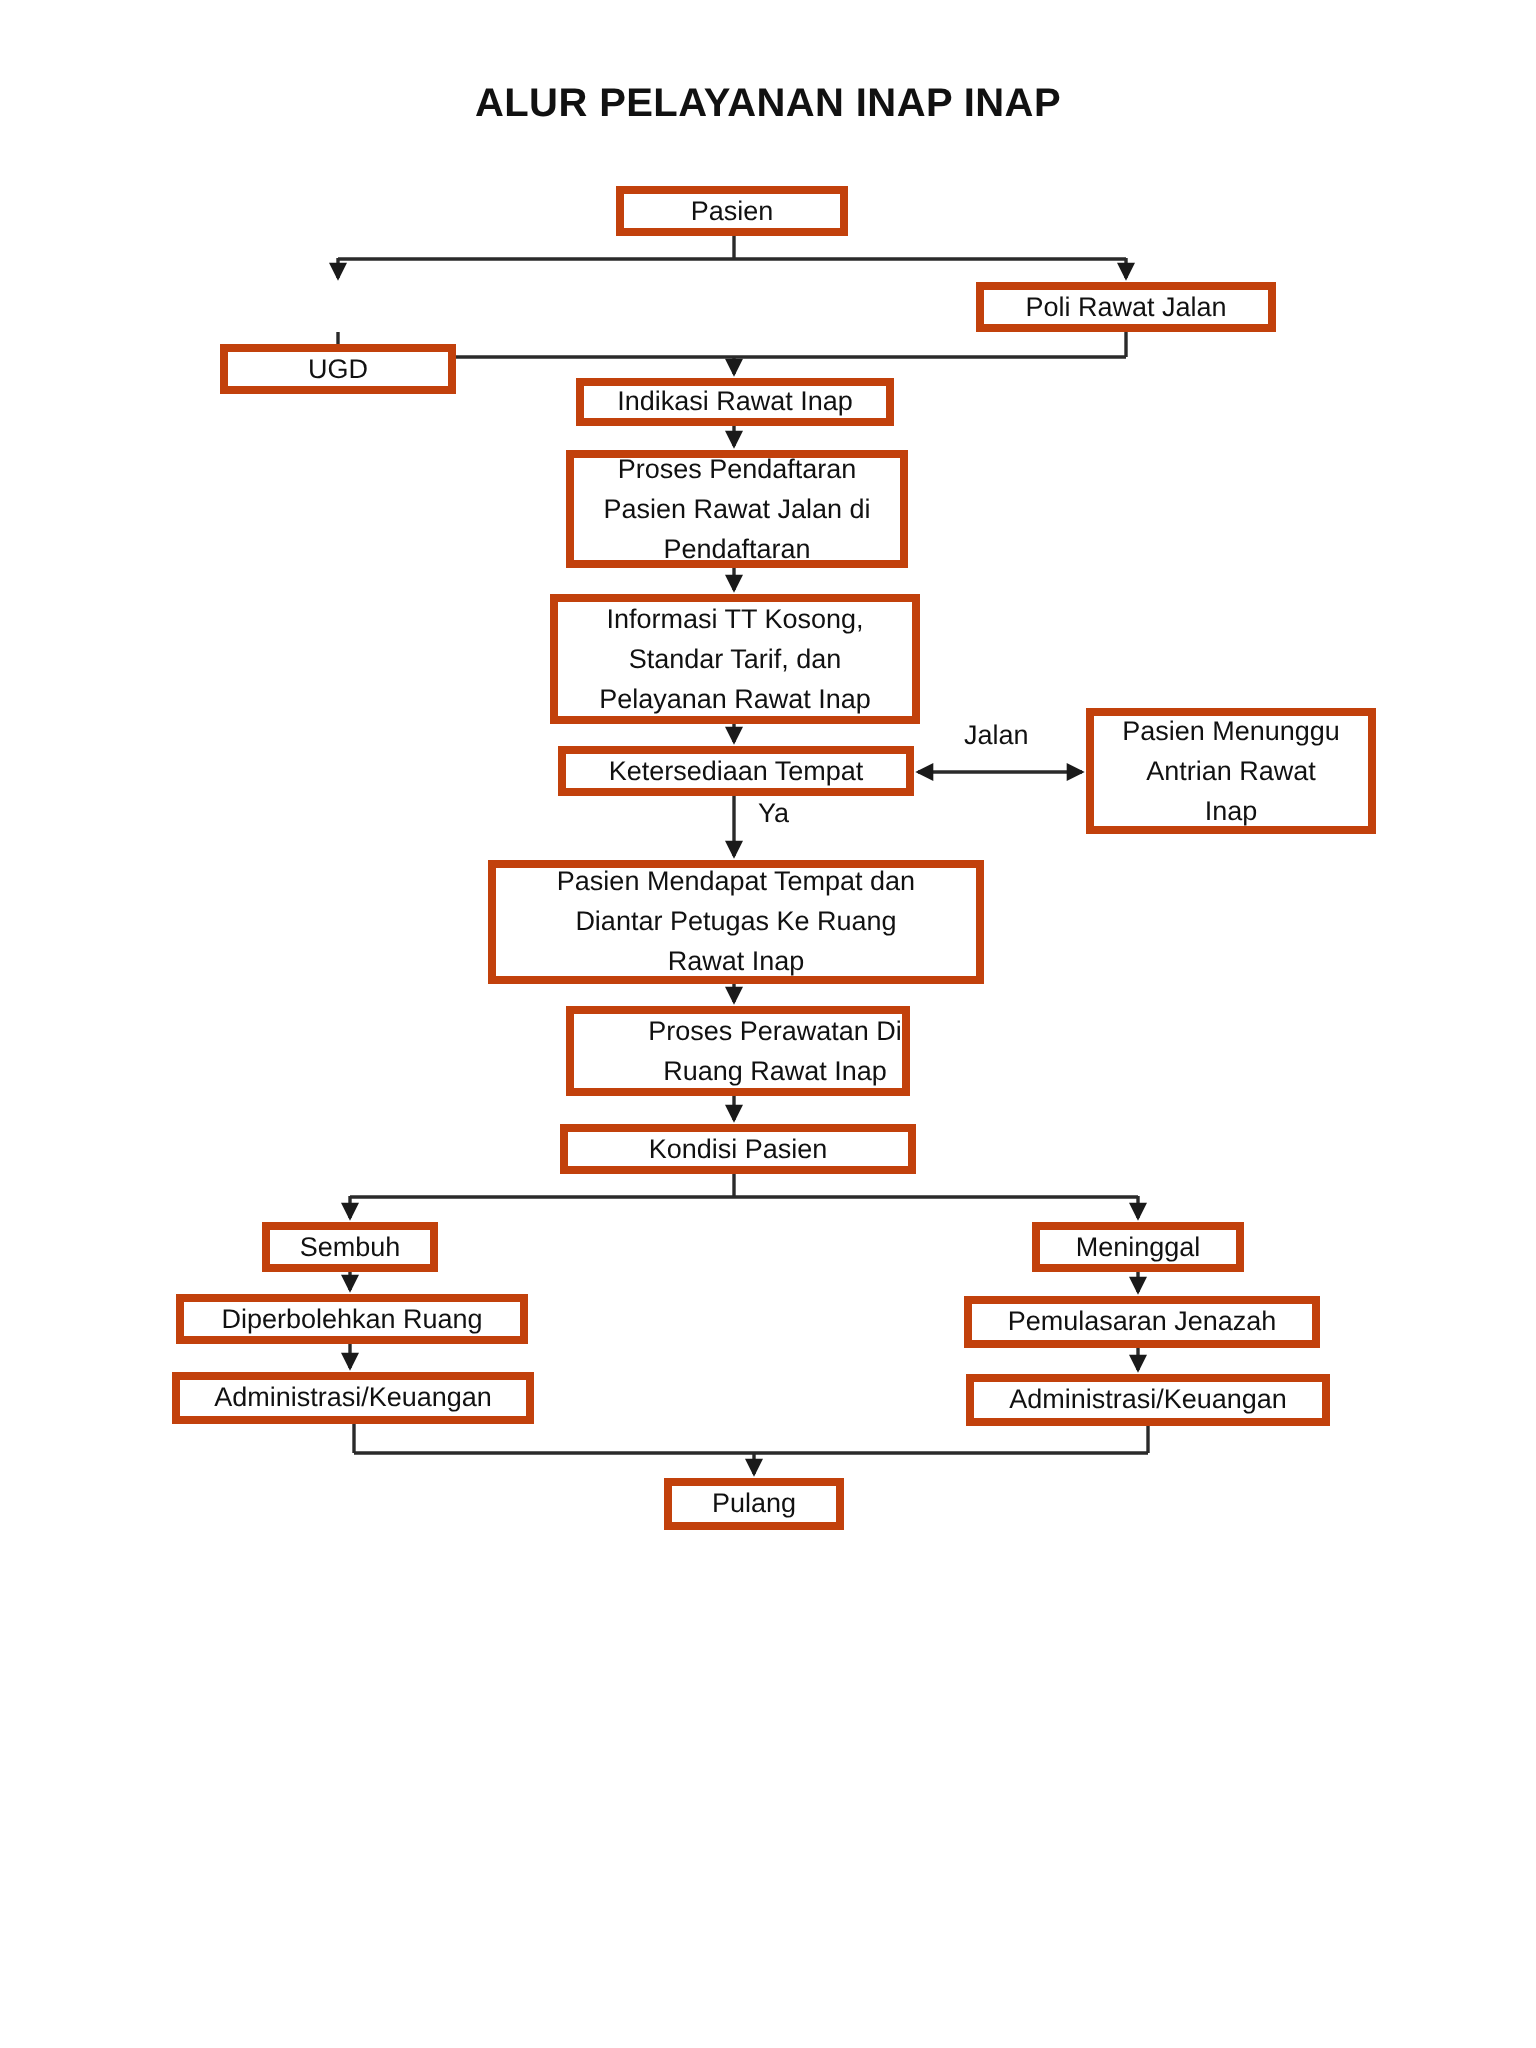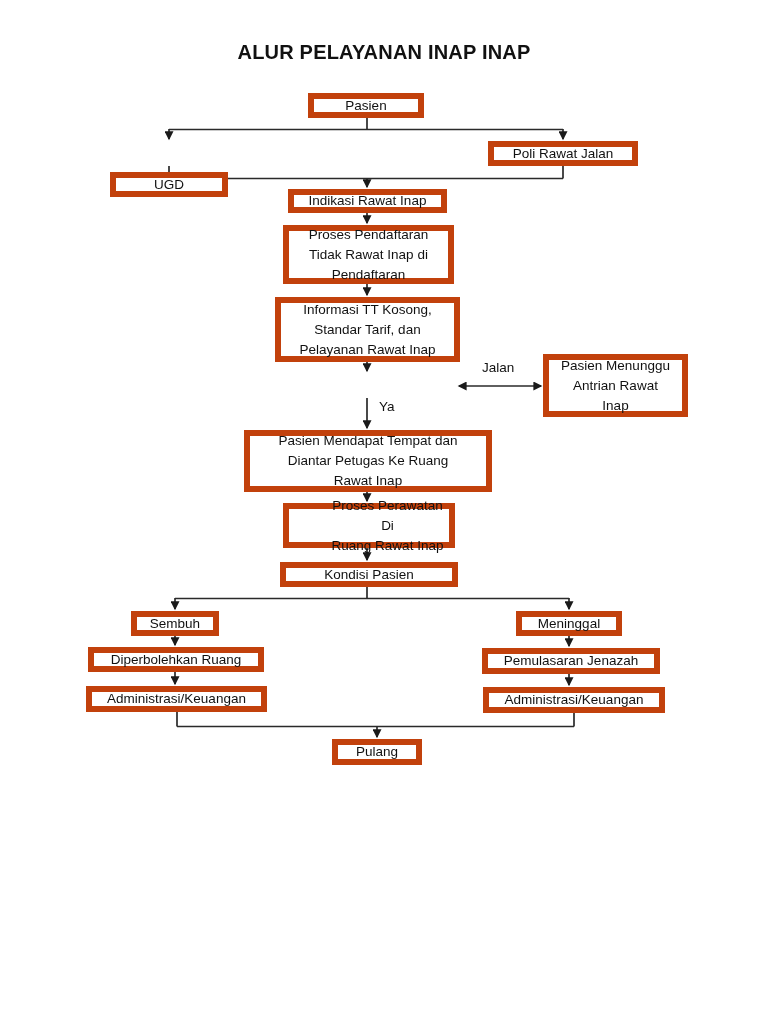--- a/index.html
+++ b/index.html
@@ -14,21 +14,21 @@
     position:absolute;left:0;top:41px;width:768px;
     text-align:center;
     font-size:20px;font-weight:bold;color:#111111;
     letter-spacing:0.2px;
   }
   svg.connectors{position:absolute;left:0;top:0;width:768px;height:1024px;}
   .node{
     position:absolute;
     box-sizing:border-box;
     background:#ffffff;
-    border:6px solid #c2410c;
+    border:4px solid #c2410c;
     display:flex;align-items:center;justify-content:center;
     text-align:center;
     font-size:13.5px;line-height:20px;color:#111111;
     white-space:pre-line;
   }
   .edge-label{
     position:absolute;
     font-size:13.5px;color:#111111;
   }
   
@@ -108,25 +108,26 @@
       <path d="M177,726.5 L574,726.5"></path>
       <path d="M377,726.5 L377,737" marker-end="url(#arr)"></path>
     </g>
   </svg>
 
   <div class="node" id="n-pasien">Pasien</div>
   <div class="node" id="n-ugd">UGD</div>
   <div class="node" id="n-poli">Poli Rawat Jalan</div>
   <div class="node" id="n-indikasi">Indikasi Rawat Inap</div>
   <div class="node" id="n-pendaftaran">Proses Pendaftaran
-Tidak Rawat Inap di
+Pasien Rawat Jalan di
 Pendaftaran</div>
   <div class="node" id="n-informasi">Informasi TT Kosong,
 Standar Tarif, dan
 Pelayanan Rawat Inap</div>
+  <div class="node" id="n-ketersediaan">Ketersediaan Tempat</div>
   <div class="node" id="n-menunggu">Pasien Menunggu
 Antrian Rawat
 Inap</div>
   <div class="node" id="n-mendapat">Pasien Mendapat Tempat dan
 Diantar Petugas Ke Ruang
 Rawat Inap</div>
   <div class="node" id="n-perawatan">Proses Perawatan Di
 Ruang Rawat Inap</div>
   <div class="node" id="n-kondisi">Kondisi Pasien</div>
   <div class="node" id="n-sembuh">Sembuh</div>

